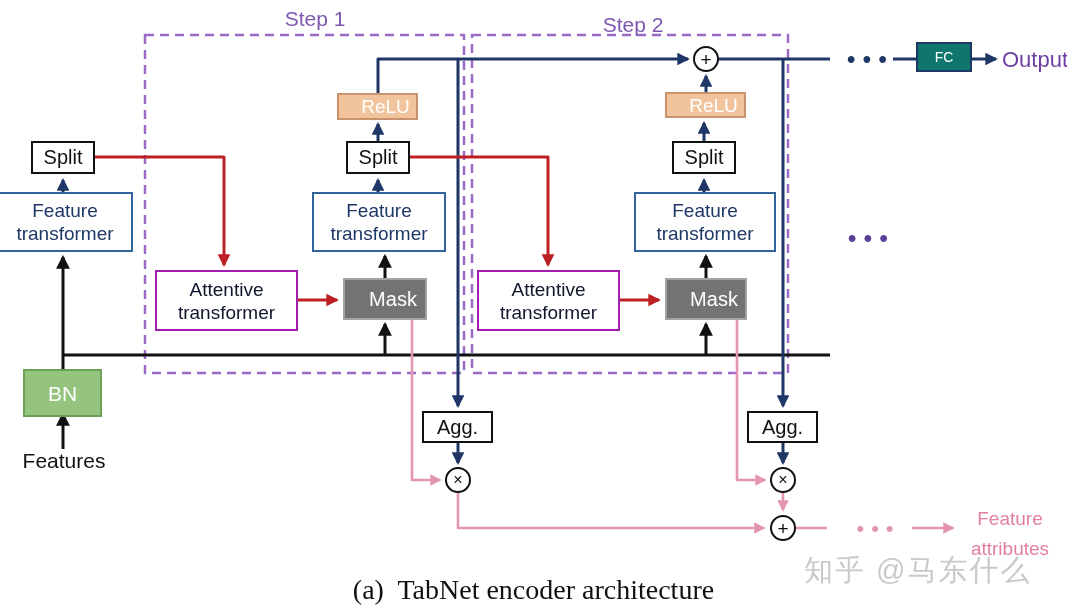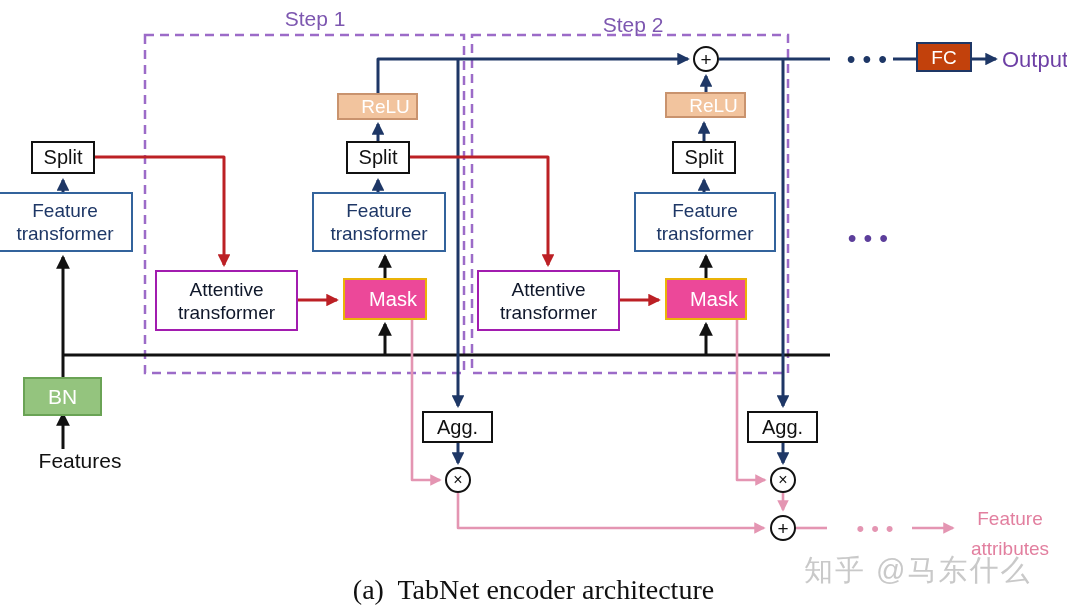--- a/index.html
+++ b/index.html
@@ -9,24 +9,24 @@
   }
   #wires{position:absolute;left:0;top:0;width:1067px;height:614px;}
   .box{
     position:absolute;display:flex;align-items:center;justify-content:center;
     text-align:center;box-sizing:border-box;background:#ffffff;
     font-size:19px;line-height:23px;white-space:pre-line;
   }
   .ft{border:2px solid #33639c;color:#1e3766;}
   .plain{border:2px solid #111111;color:#111111;font-size:20px;}
   .att{border:2px solid #a21caf;color:#0f172a;}
-  .mask{background:#ec4899;border:2px solid #eab308;color:#ffffff;font-size:20px;padding-left:16px;}
+  .mask{background:#737373;border:2px solid #a3a3a3;color:#ffffff;font-size:20px;padding-left:16px;}
   .relu{background:#f2c49e;border:2px solid #c9936e;color:#ffffff;font-size:19px;padding-left:16px;}
   .bn{background:#94c47e;border:2px solid #6aa355;color:#ffffff;font-size:21px;}
-  .fc{background:#c2410c;border:2px solid #1e3766;color:#ffffff;font-size:19px;}
+  .fc{background:#0f766e;border:2px solid #1e3766;color:#ffffff;font-size:14px;}
   .node{
     position:absolute;width:26px;height:26px;border:2px solid #111111;border-radius:50%;
     background:#ffffff;box-sizing:border-box;display:flex;align-items:center;justify-content:center;
     color:#111111;font-size:19px;line-height:1;font-weight:500;
   }
   .lbl{position:absolute;display:flex;align-items:center;justify-content:center;text-align:center;}
   .step-lbl{width:120px;height:24px;color:#7d57b0;font-size:21px;}
   .features-lbl{width:120px;height:24px;color:#111111;font-size:21px;}
   .output-lbl{color:#6d3fa5;font-size:22px;white-space:nowrap;}
   .fattr-lbl{width:124px;color:#e27f9f;font-size:19px;line-height:30px;white-space:pre-line;}
@@ -107,22 +107,22 @@
       <path d="M912 528 H953" marker-end="url(#ah-pink)"></path>
     </g>
   </svg>
 
   <div class="lbl step-lbl" style="left:255px;top:7px;">Step 1</div>
   <div class="lbl step-lbl" style="left:573px;top:13px;">Step 2</div>
 
   <div class="box ft" style="left:-3px;top:192px;width:136px;height:60px;">Feature
 transformer</div>
   <div class="box plain" style="left:31px;top:141px;width:64px;height:33px;">Split</div>
-  <div class="box bn" style="left:23px;top:377px;width:79px;height:39px;">BN</div>
-  <div class="lbl features-lbl" style="left:20px;top:449px;">Features</div>
+  <div class="box bn" style="left:23px;top:369px;width:79px;height:48px;">BN</div>
+  <div class="lbl features-lbl" style="left:4px;top:449px;">Features</div>
 
   <div class="box att" style="left:155px;top:270px;width:143px;height:61px;">Attentive
 transformer</div>
   <div class="box mask" style="left:343px;top:278px;width:84px;height:42px;">Mask</div>
   <div class="box ft" style="left:312px;top:192px;width:134px;height:60px;">Feature
 transformer</div>
   <div class="box plain" style="left:346px;top:141px;width:64px;height:33px;">Split</div>
   <div class="box relu" style="left:337px;top:93px;width:81px;height:27px;">ReLU</div>
   <div class="box plain" style="left:422px;top:411px;width:71px;height:32px;">Agg.</div>
 

